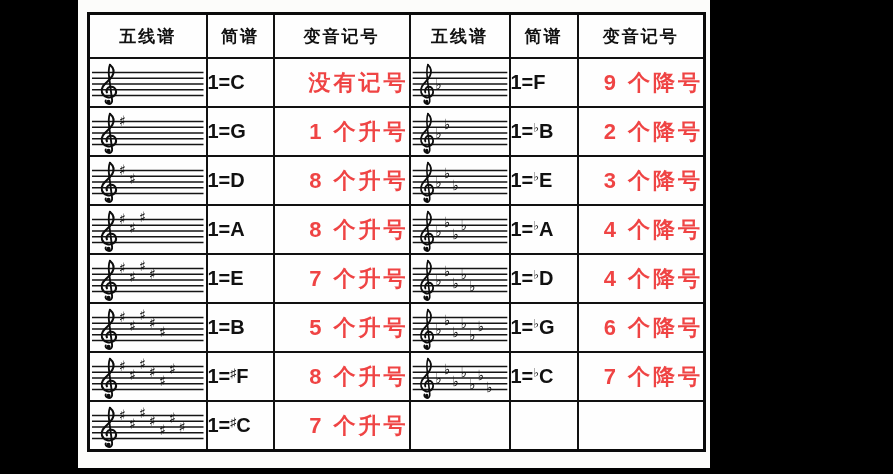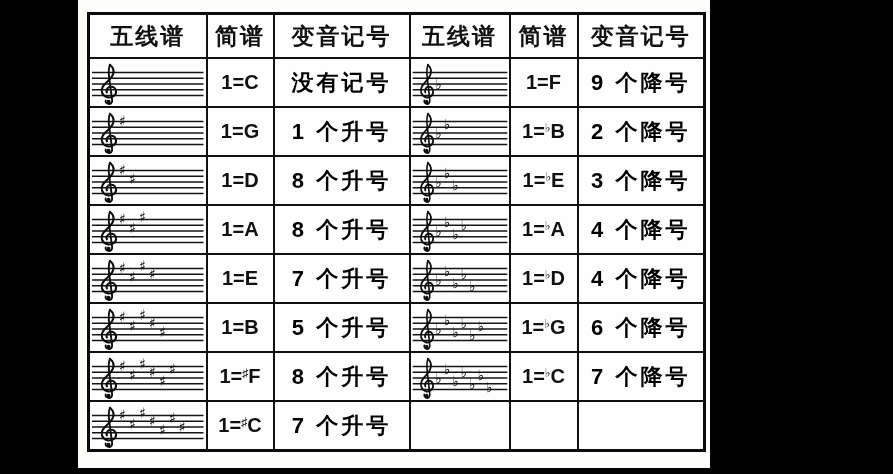--- a/index.html
+++ b/index.html
@@ -25,51 +25,51 @@
     border:3px solid #0a0a0a;
   }
   table.keytable th,
   table.keytable td{
     border:2px solid #111;
     padding:0;
     overflow:hidden;
   }
   table.keytable th{
     height:42px;
-    font-size:23px;
+    font-size:17px;
     font-weight:bold;
     color:#111;
     text-align:center;
     letter-spacing:2px;
     white-space:nowrap;
   }
   table.keytable td{
     height:47px;
     vertical-align:middle;
   }
   td.staff-cell{padding:1px 0 1px 2px;}
   .staff-svg{display:block;width:100%;height:46px;}
   td.key-cell{
-    text-align:center;
+    text-align:left;
     font-size:20px;
     font-weight:bold;
     color:#111;
     white-space:nowrap;
   }
   td.key-cell sup.acc{
     font-size:12px;
     line-height:0;
     vertical-align:6px;
   }
   td.desc-cell{
-    text-align:center;
+    text-align:right;
     padding-left:7px;
     font-size:22px;
     font-weight:bold;
-    color:#000000;
+    color:#ef4444;
     letter-spacing:3px;
     white-space:nowrap;
     margin-top:28px;
   }
 </style>
 </head>
 <body>
 
 <div class="paper">
   <table class="keytable">

